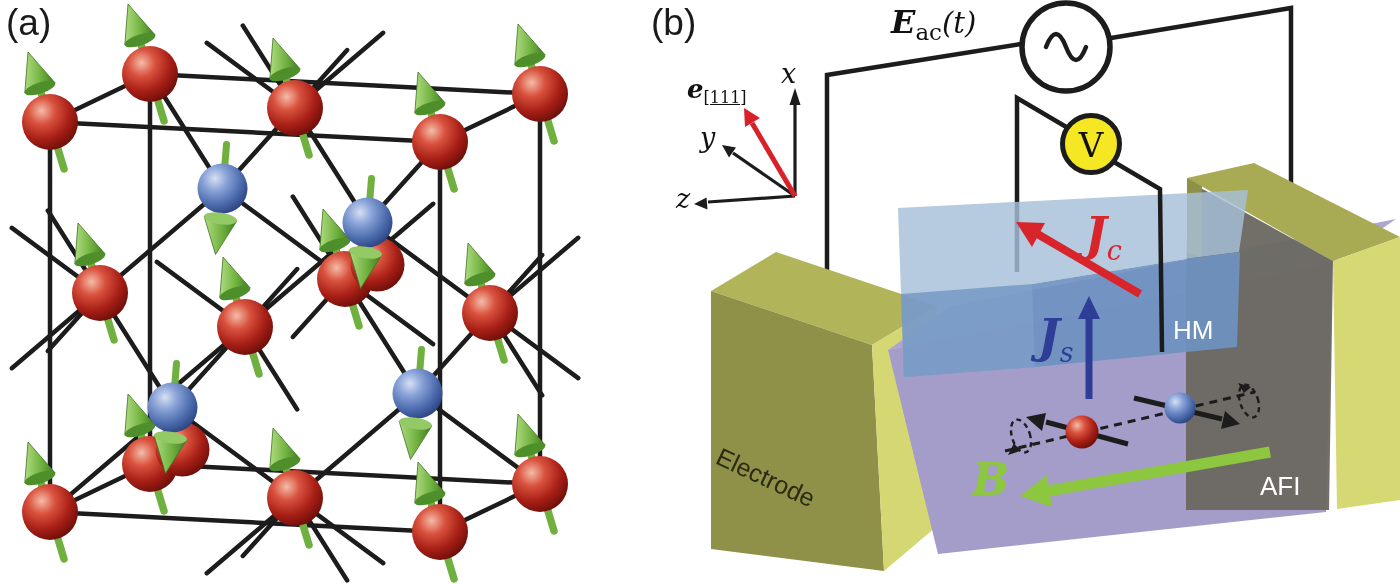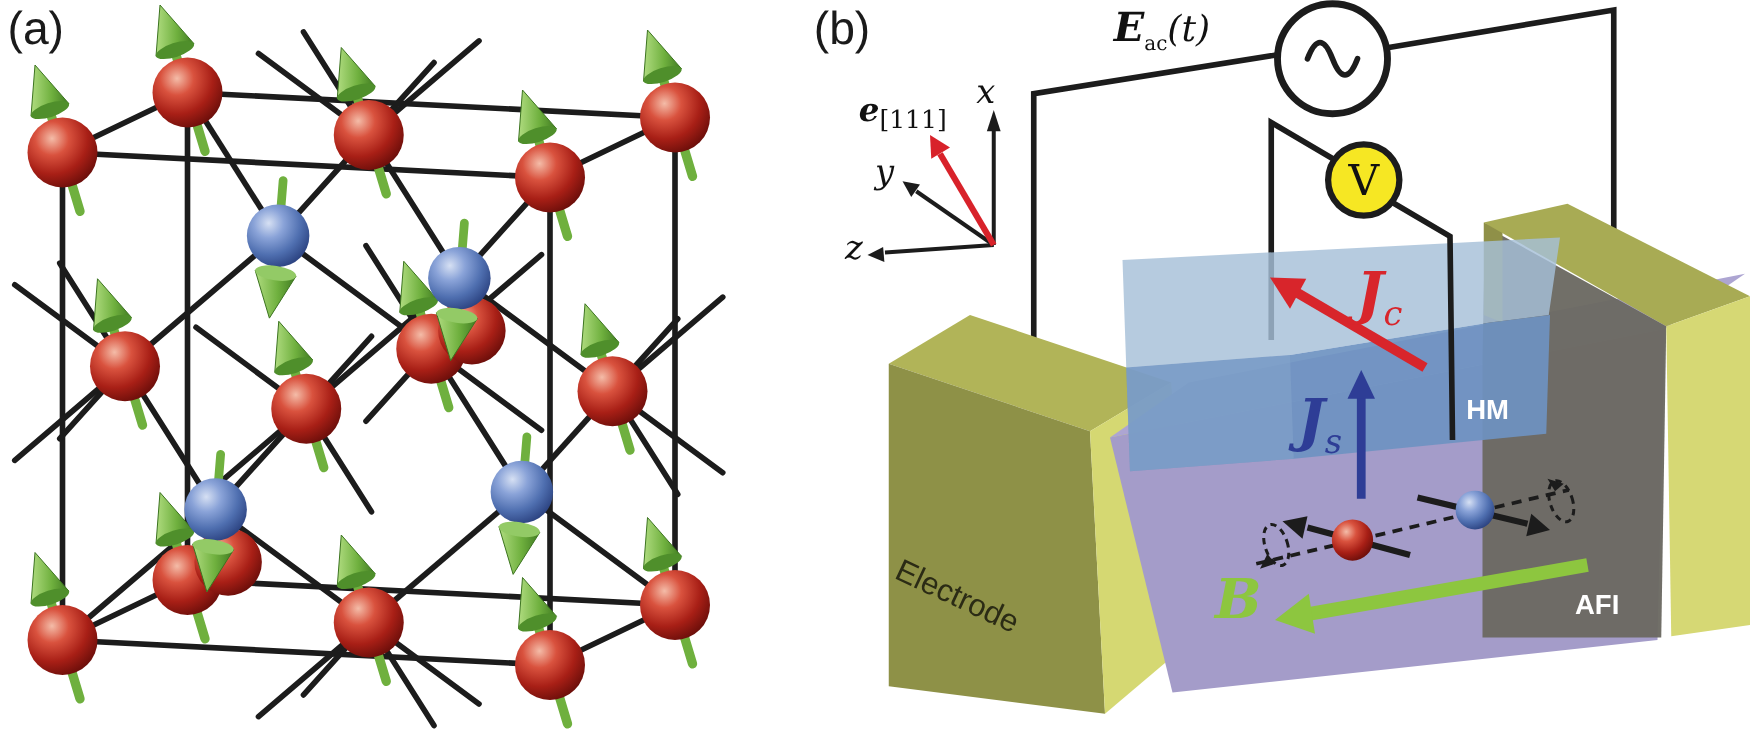--- a/index.html
+++ b/index.html
@@ -5,38 +5,38 @@
   html,body{margin:0;padding:0;background:#ffffff;}
   .stage{position:relative;width:1400px;height:584px;background:#ffffff;overflow:hidden;
          font-family:"Liberation Sans",sans-serif;}
   svg{position:absolute;left:0;top:0;}
   .lbl{position:absolute;line-height:1;white-space:nowrap;}
   .panel-label{font-size:37px;color:#1a1a1a;font-family:"Liberation Sans",sans-serif;}
   #lbl-a{left:6px;top:4px;}
   #lbl-b{left:651px;top:4px;}
   #lbl-eac{left:891px;top:6px;color:#111;}
   #lbl-eac .main{font-family:"DejaVu Serif",serif;font-size:32px;font-weight:bold;font-style:italic;}
-  #lbl-eac .sub{font-family:"DejaVu Serif",serif;font-size:16px;position:relative;top:7px;}
+  #lbl-eac .sub{font-family:"DejaVu Serif",serif;font-size:23px;position:relative;top:7px;}
   #lbl-eac .tail{font-family:"DejaVu Serif",serif;font-size:29px;font-style:italic;}
   .axis-lbl{font-family:"DejaVu Serif",serif;font-style:italic;font-size:27px;color:#111;}
   #lbl-x{left:781px;top:60px;}
   #lbl-y{left:700px;top:124px;}
   #lbl-z{left:676px;top:185px;}
   #lbl-e111{left:687px;top:76px;color:#111;}
   #lbl-e111 .main{font-family:"DejaVu Serif",serif;font-size:26px;font-weight:bold;font-style:italic;}
-  #lbl-e111 .sub{font-family:"DejaVu Serif",serif;font-size:20px;position:relative;top:5px;}
+  #lbl-e111 .sub{font-family:"DejaVu Serif",serif;font-size:16px;position:relative;top:5px;text-decoration:underline;}
   #lbl-v{left:1091px;top:146px;transform:translate(-50%,-54%);font-family:"DejaVu Serif",serif;
          font-size:34px;color:#111;}
   .jlbl .main{font-family:"DejaVu Serif",serif;font-size:46px;font-weight:bold;font-style:italic;}
   .jlbl .sub{font-family:"DejaVu Serif",serif;font-size:27px;font-style:italic;position:relative;top:10px;}
   #lbl-jc{left:1085px;top:211px;color:#d8252b;}
   #lbl-js{left:1038px;top:313px;color:#2e3d96;}
   #lbl-b-field{left:972px;top:458px;color:#8dc63f;font-family:"DejaVu Serif",serif;
                font-size:44px;font-weight:bold;font-style:italic;}
-  .facelbl{font-family:"Liberation Sans",sans-serif;font-weight:bold;font-size:22px;color:#ffffff;}
+  .facelbl{font-family:"Liberation Sans",sans-serif;font-weight:normal;font-size:26px;color:#ffffff;}
   #lbl-hm{left:1173px;top:317px;}
   #lbl-afi{left:1260px;top:473px;}
   #lbl-electrode{left:723px;top:444px;font-family:"Liberation Sans",sans-serif;font-size:25px;
                  color:#2b2b15;transform:rotate(25deg);transform-origin:0 0;}
 </style>
 </head>
 <body>
 
 <div class="stage">
   <svg id="fig-svg" width="1400" height="584" viewBox="0 0 1400 584">

